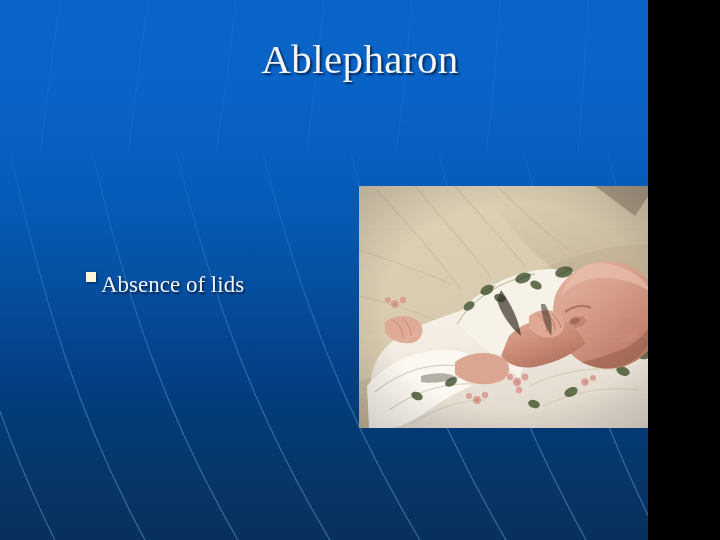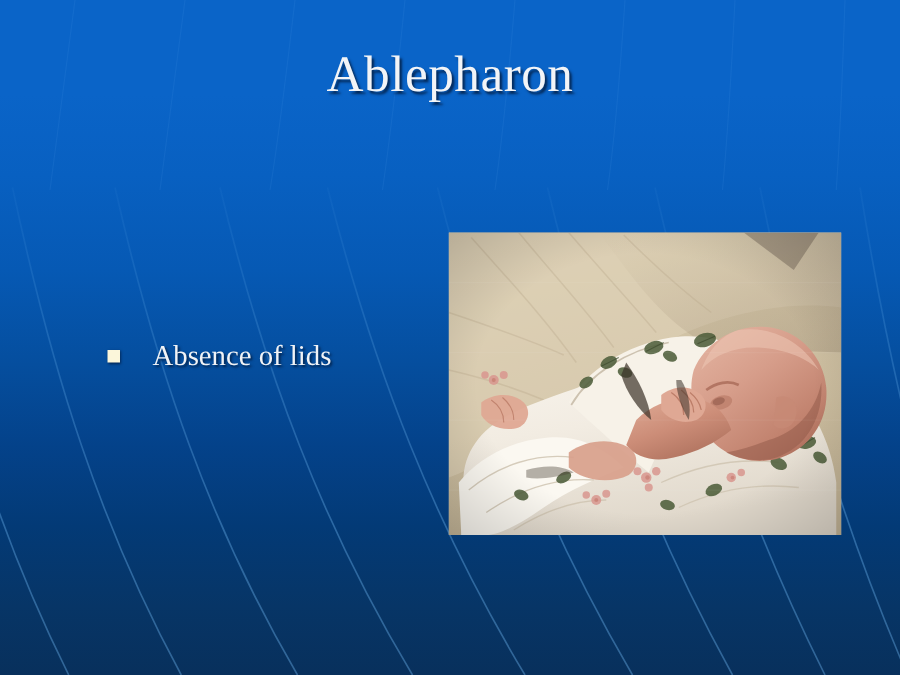--- a/index.html
+++ b/index.html
@@ -2,21 +2,21 @@
 <html><head>
 <meta charset="utf-8">
 <style>
   html, body {
     margin: 0;
     padding: 0;
     background: #000;
   }
   #slide {
     position: relative;
-    width: 720px;
+    width: 648px;
     height: 540px;
     overflow: hidden;
     font-family: "Liberation Serif", "DejaVu Serif", serif;
     background: linear-gradient(180deg,
         #0a64c8 0%,
         #0a64c8 14%,
         #0860c1 26%,
         #0659b4 40%,
         #054e9e 54%,
         #04428a 66%,
@@ -51,22 +51,22 @@
 
   
   #body-list {
     position: absolute;
     left: 86px;
     top: 272px;
     width: 250px;
   }
   .bullet-row {
     display: flex;
-    align-items: center;
-    gap: 26px;
+    align-items: flex-start;
+    gap: 5px;
   }
   .bullet-marker {
     width: 10px;
     height: 10px;
     flex: 0 0 10px;
     background: #fbf6da;
     box-shadow: 1px 1px 2px rgba(0, 14, 38, 0.65);
   }
   .bullet-text {
     font-size: 23px;

